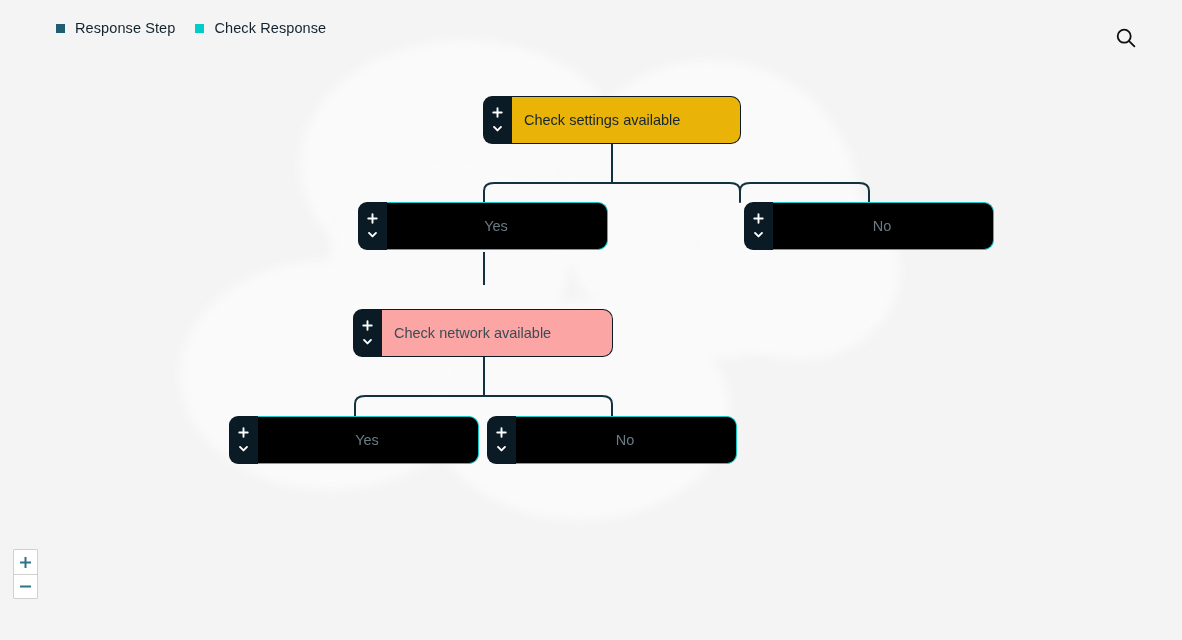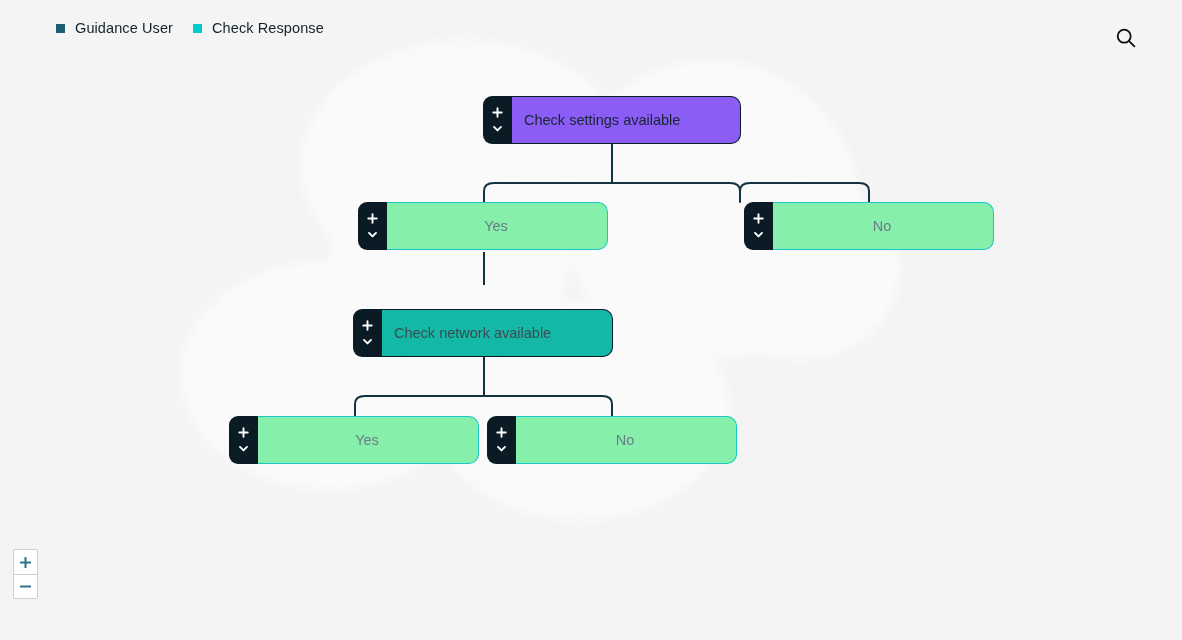--- a/index.html
+++ b/index.html
@@ -117,35 +117,35 @@
     border-width: 1.5px;
     border-left: none;
     border-radius: 0 10px 10px 0;
     font-size: 14.5px;
     padding: 0 16px;
     position: relative;
     margin-left: -2px;
   }
   
   .node.v-guidance-root .node-body {
-    background: #8b5cf6;
+    background: #eab308;
     border-color: #0b1b26;
     color: #16262f;
     justify-content: flex-start;
     padding-left: 14px;
   }
   .node.v-guidance .node-body {
-    background: #14b8a6;
+    background: #fca5a5;
     border-color: #0b1b26;
     color: #3d4b53;
     justify-content: flex-start;
     padding-left: 14px;
   }
   .node.v-response .node-body {
-    background: #86efac;
+    background: #000000;
     border-color: #17c8c8;
     color: #6b7b84;
     justify-content: center;
   }
 
   
   .zoom-controls {
     position: absolute;
     left: 13px; bottom: 41px;
     width: 25px;
@@ -173,21 +173,21 @@
   <div class="blob b2"></div>
   <div class="blob b3"></div>
   <div class="blob b4"></div>
   <div class="blob b5"></div>
   <div class="blob b6"></div>
 </div>
 
 <div class="legend">
   <div class="legend-item">
     <span class="legend-swatch" style="background-color: rgb(29, 94, 114);"></span>
-    <span class="legend-label">Guidance User</span>
+    <span class="legend-label">Response Step</span>
   </div>
   <div class="legend-item">
     <span class="legend-swatch" style="background-color: rgb(0, 204, 204);"></span>
     <span class="legend-label">Check Response</span>
   </div>
 </div>
 
 <button class="search-btn" title="Search">
   <svg width="22" height="22" viewBox="0 0 22 22">
     <circle cx="9.2" cy="9.2" r="6.5" fill="none" stroke="#0e0e0e" stroke-width="1.8"></circle>

